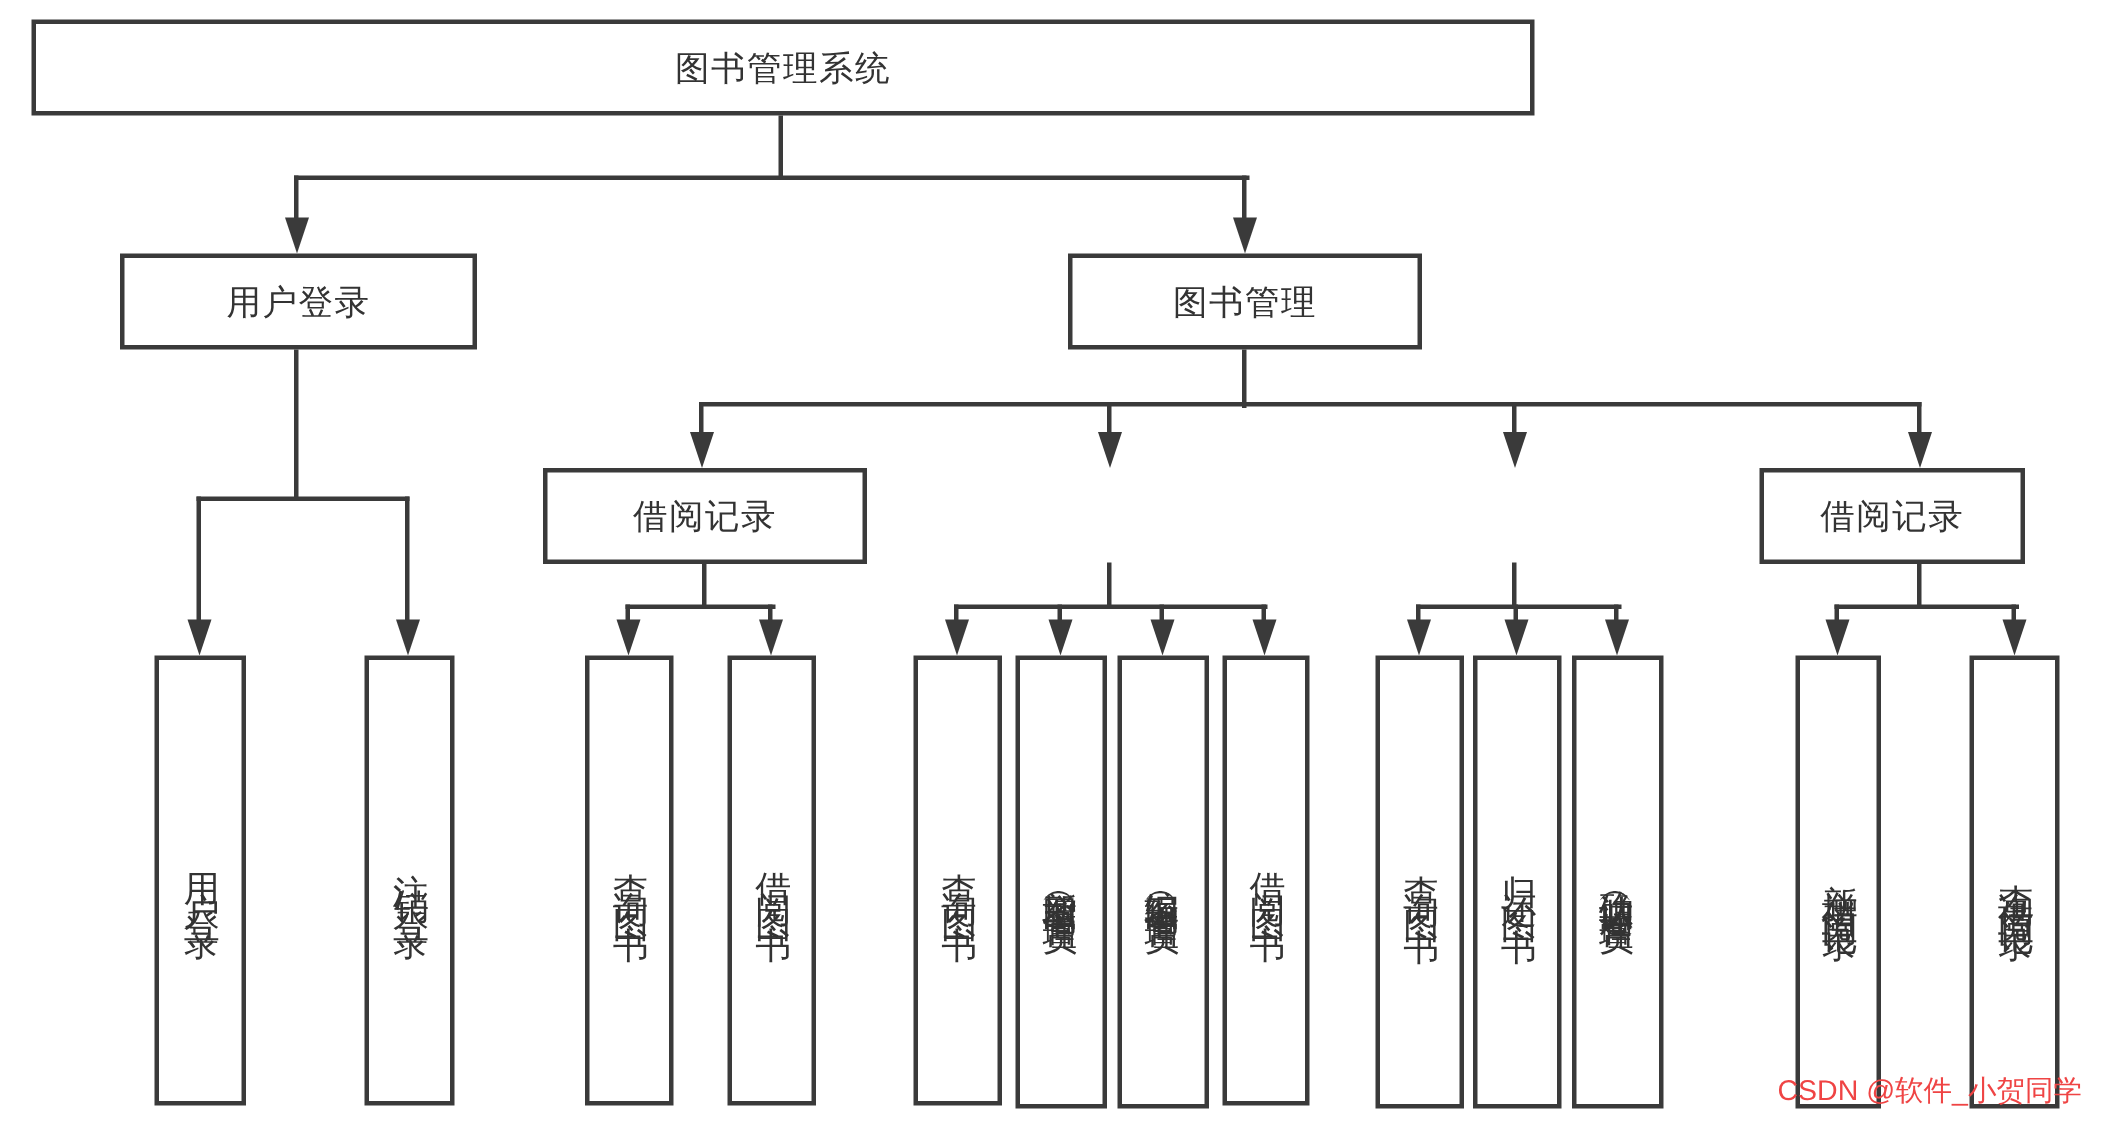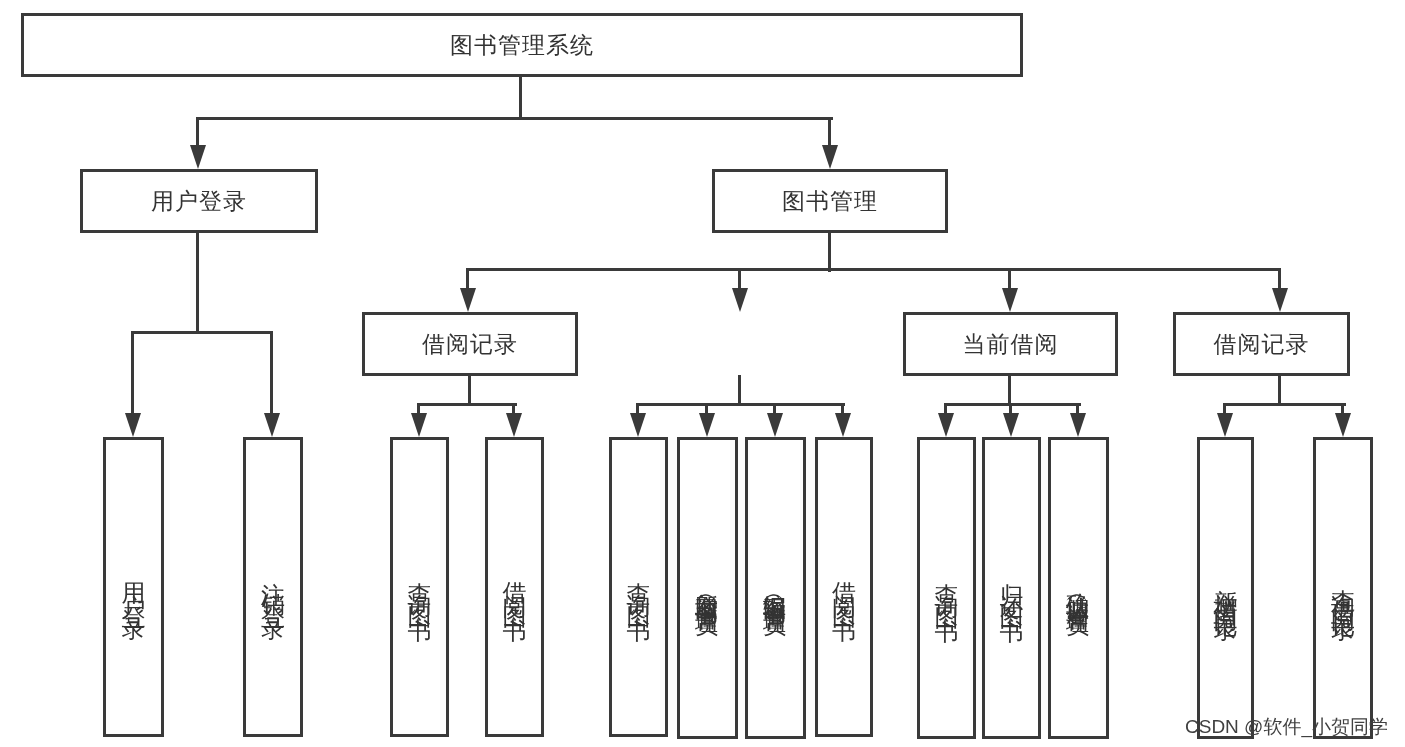--- a/index.html
+++ b/index.html
@@ -10,21 +10,21 @@
   .ln{position:absolute;background:#3a3a3a;}
   .ar{position:absolute;width:0;height:0;
       border-left:8px solid transparent;border-right:8px solid transparent;
       border-top:24px solid #3a3a3a;}
   .box{position:absolute;box-sizing:border-box;border:3px solid #3a3a3a;background:#fff;
        display:flex;align-items:center;justify-content:center;color:#333;}
   .hb{font-size:23px;letter-spacing:1px;}
   .vb span{writing-mode:vertical-rl;text-orientation:mixed;font-size:24px;letter-spacing:12px;}
   .vb.c6 span{letter-spacing:6px;}
   .vb.c9 span{font-size:23px;letter-spacing:3px;}
-  .wm{position:absolute;left:1185px;top:714px;font-size:19px;color:#404040;white-space:nowrap;}
+  .wm{position:absolute;left:1185px;top:714px;font-size:19px;color:#ef4444;white-space:nowrap;}
 </style>
 </head>
 <body>
 
 <div class="canvas">
 
   <div class="ln" style="left:519px;top:68px;width:3px;height:52px"></div>
   <div class="ln" style="left:196px;top:117px;width:637px;height:3px"></div>
   <div class="ln" style="left:196px;top:117px;width:3px;height:32px"></div>
   <div class="ar" style="left:190px;top:145px"></div>
@@ -90,23 +90,20 @@
   <div class="box hb" style="left:80px;top:169px;width:238px;height:64px">
     <span>用户登录</span>
   </div>
   <div class="box hb" style="left:712px;top:169px;width:236px;height:64px">
     <span>图书管理</span>
   </div>
 
   <div class="box hb" style="left:362px;top:312px;width:216px;height:64px">
     <span>借阅记录</span>
   </div>
-  <div class="box hb" style="left:903px;top:312px;width:215px;height:64px">
-    <span>当前借阅</span>
-  </div>
   <div class="box hb" style="left:1173px;top:312px;width:177px;height:64px">
     <span>借阅记录</span>
   </div>
 
   <div class="box vb" style="left:103px;top:437px;width:61px;height:300px">
     <span>用户登录</span>
   </div>
   <div class="box vb" style="left:243px;top:437px;width:60px;height:300px">
     <span>注销登录</span>
   </div>

